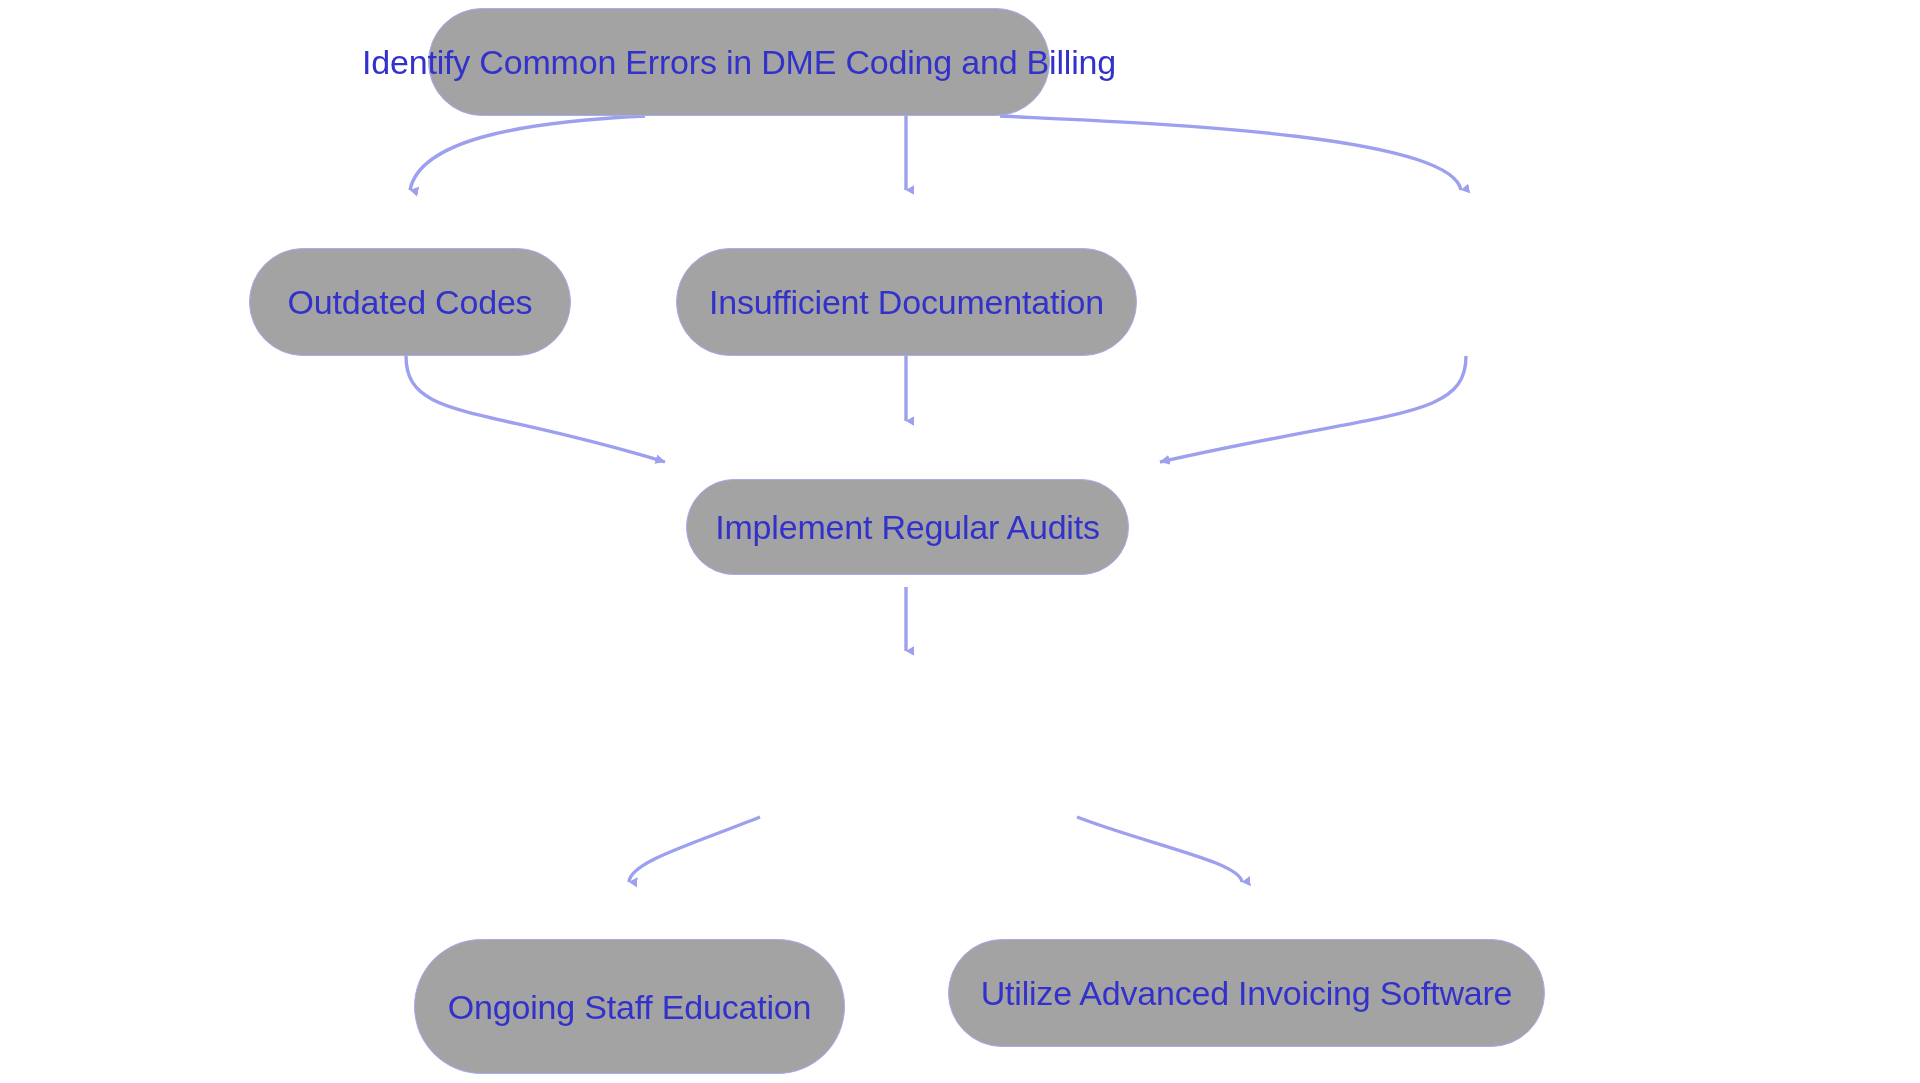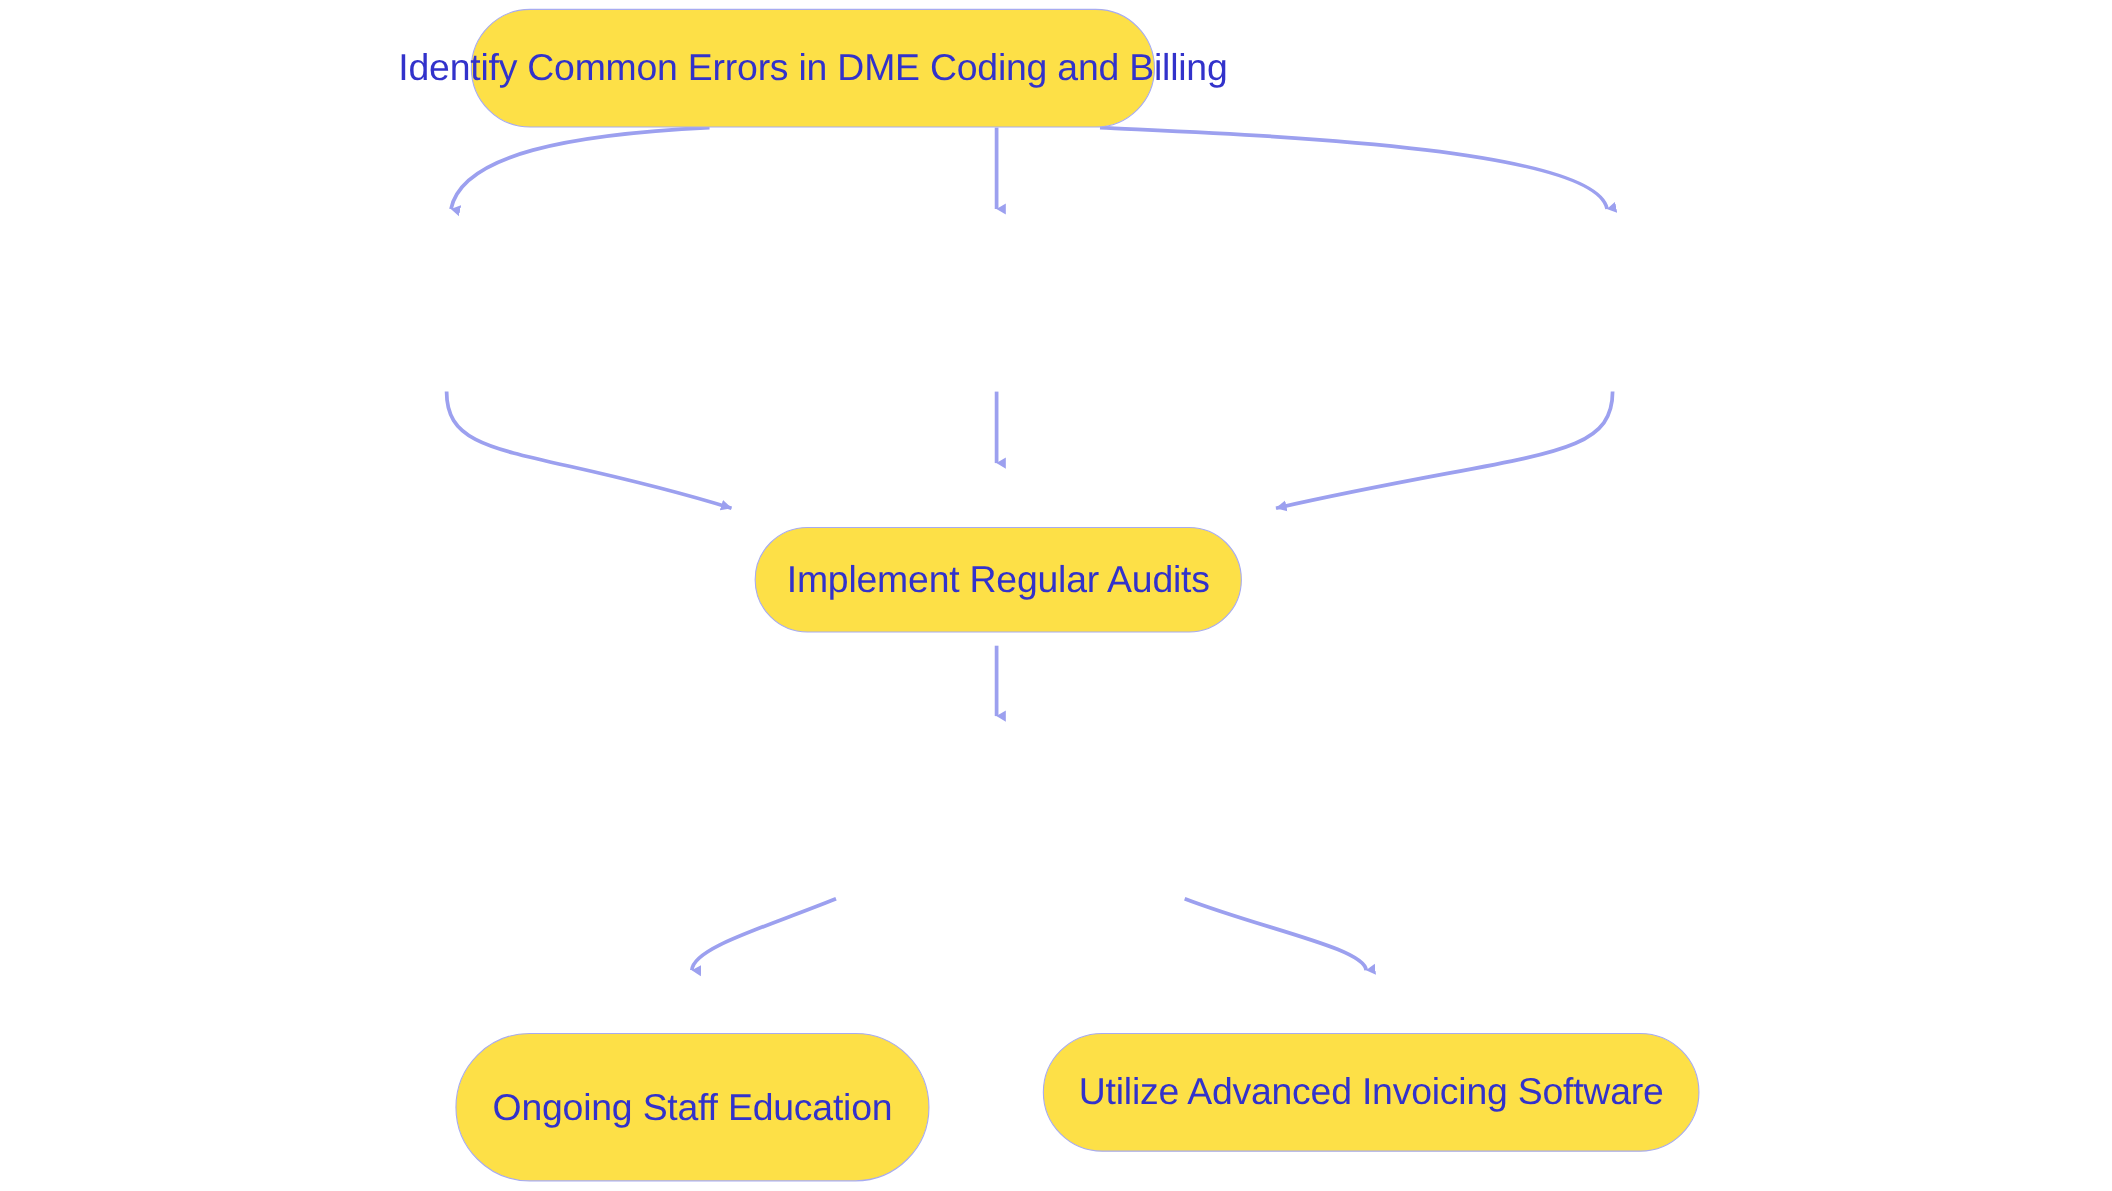--- a/index.html
+++ b/index.html
@@ -23,21 +23,21 @@
     position: absolute;
     left: 0;
     top: 0;
     width: 1920px;
     height: 1083px;
     pointer-events: none;
   }
   .node {
     position: absolute;
     box-sizing: border-box;
-    background: #fde047;
+    background: #a3a3a3;
     border: 1.6px solid #a7abf0;
     border-radius: 999px;
     display: flex;
     align-items: center;
     justify-content: center;
     color: #3232cb;
     font-size: 34px;
     font-weight: 400;
     letter-spacing: -0.2px;
     white-space: nowrap;
@@ -82,21 +82,27 @@
       <path d="M 760,817 C 690,845 630,862 629,882" marker-end="url(#arrow-down)"></path>
 
       <path d="M 1077,817 C 1150,845 1240,862 1242,882" marker-end="url(#arrow-down)"></path>
     </g>
   </svg>
 
   <div class="node" style="left:428px; top:8px; width:622px; height:108px;">
     <span class="node-label">Identify Common Errors in DME Coding and Billing</span>
   </div>
 
+  <div class="node" style="left:249px; top:248px; width:322px; height:108px;">
+    <span class="node-label">Outdated Codes</span>
+  </div>
 
+  <div class="node" style="left:676px; top:248px; width:461px; height:108px;">
+    <span class="node-label">Insufficient Documentation</span>
+  </div>
 
 
   <div class="node" style="left:686px; top:479px; width:443px; height:96px;">
     <span class="node-label">Implement Regular Audits</span>
   </div>
 
 
   <div class="node" style="left:414px; top:939px; width:431px; height:135px;">
     <span class="node-label">Ongoing Staff Education</span>
   </div>

